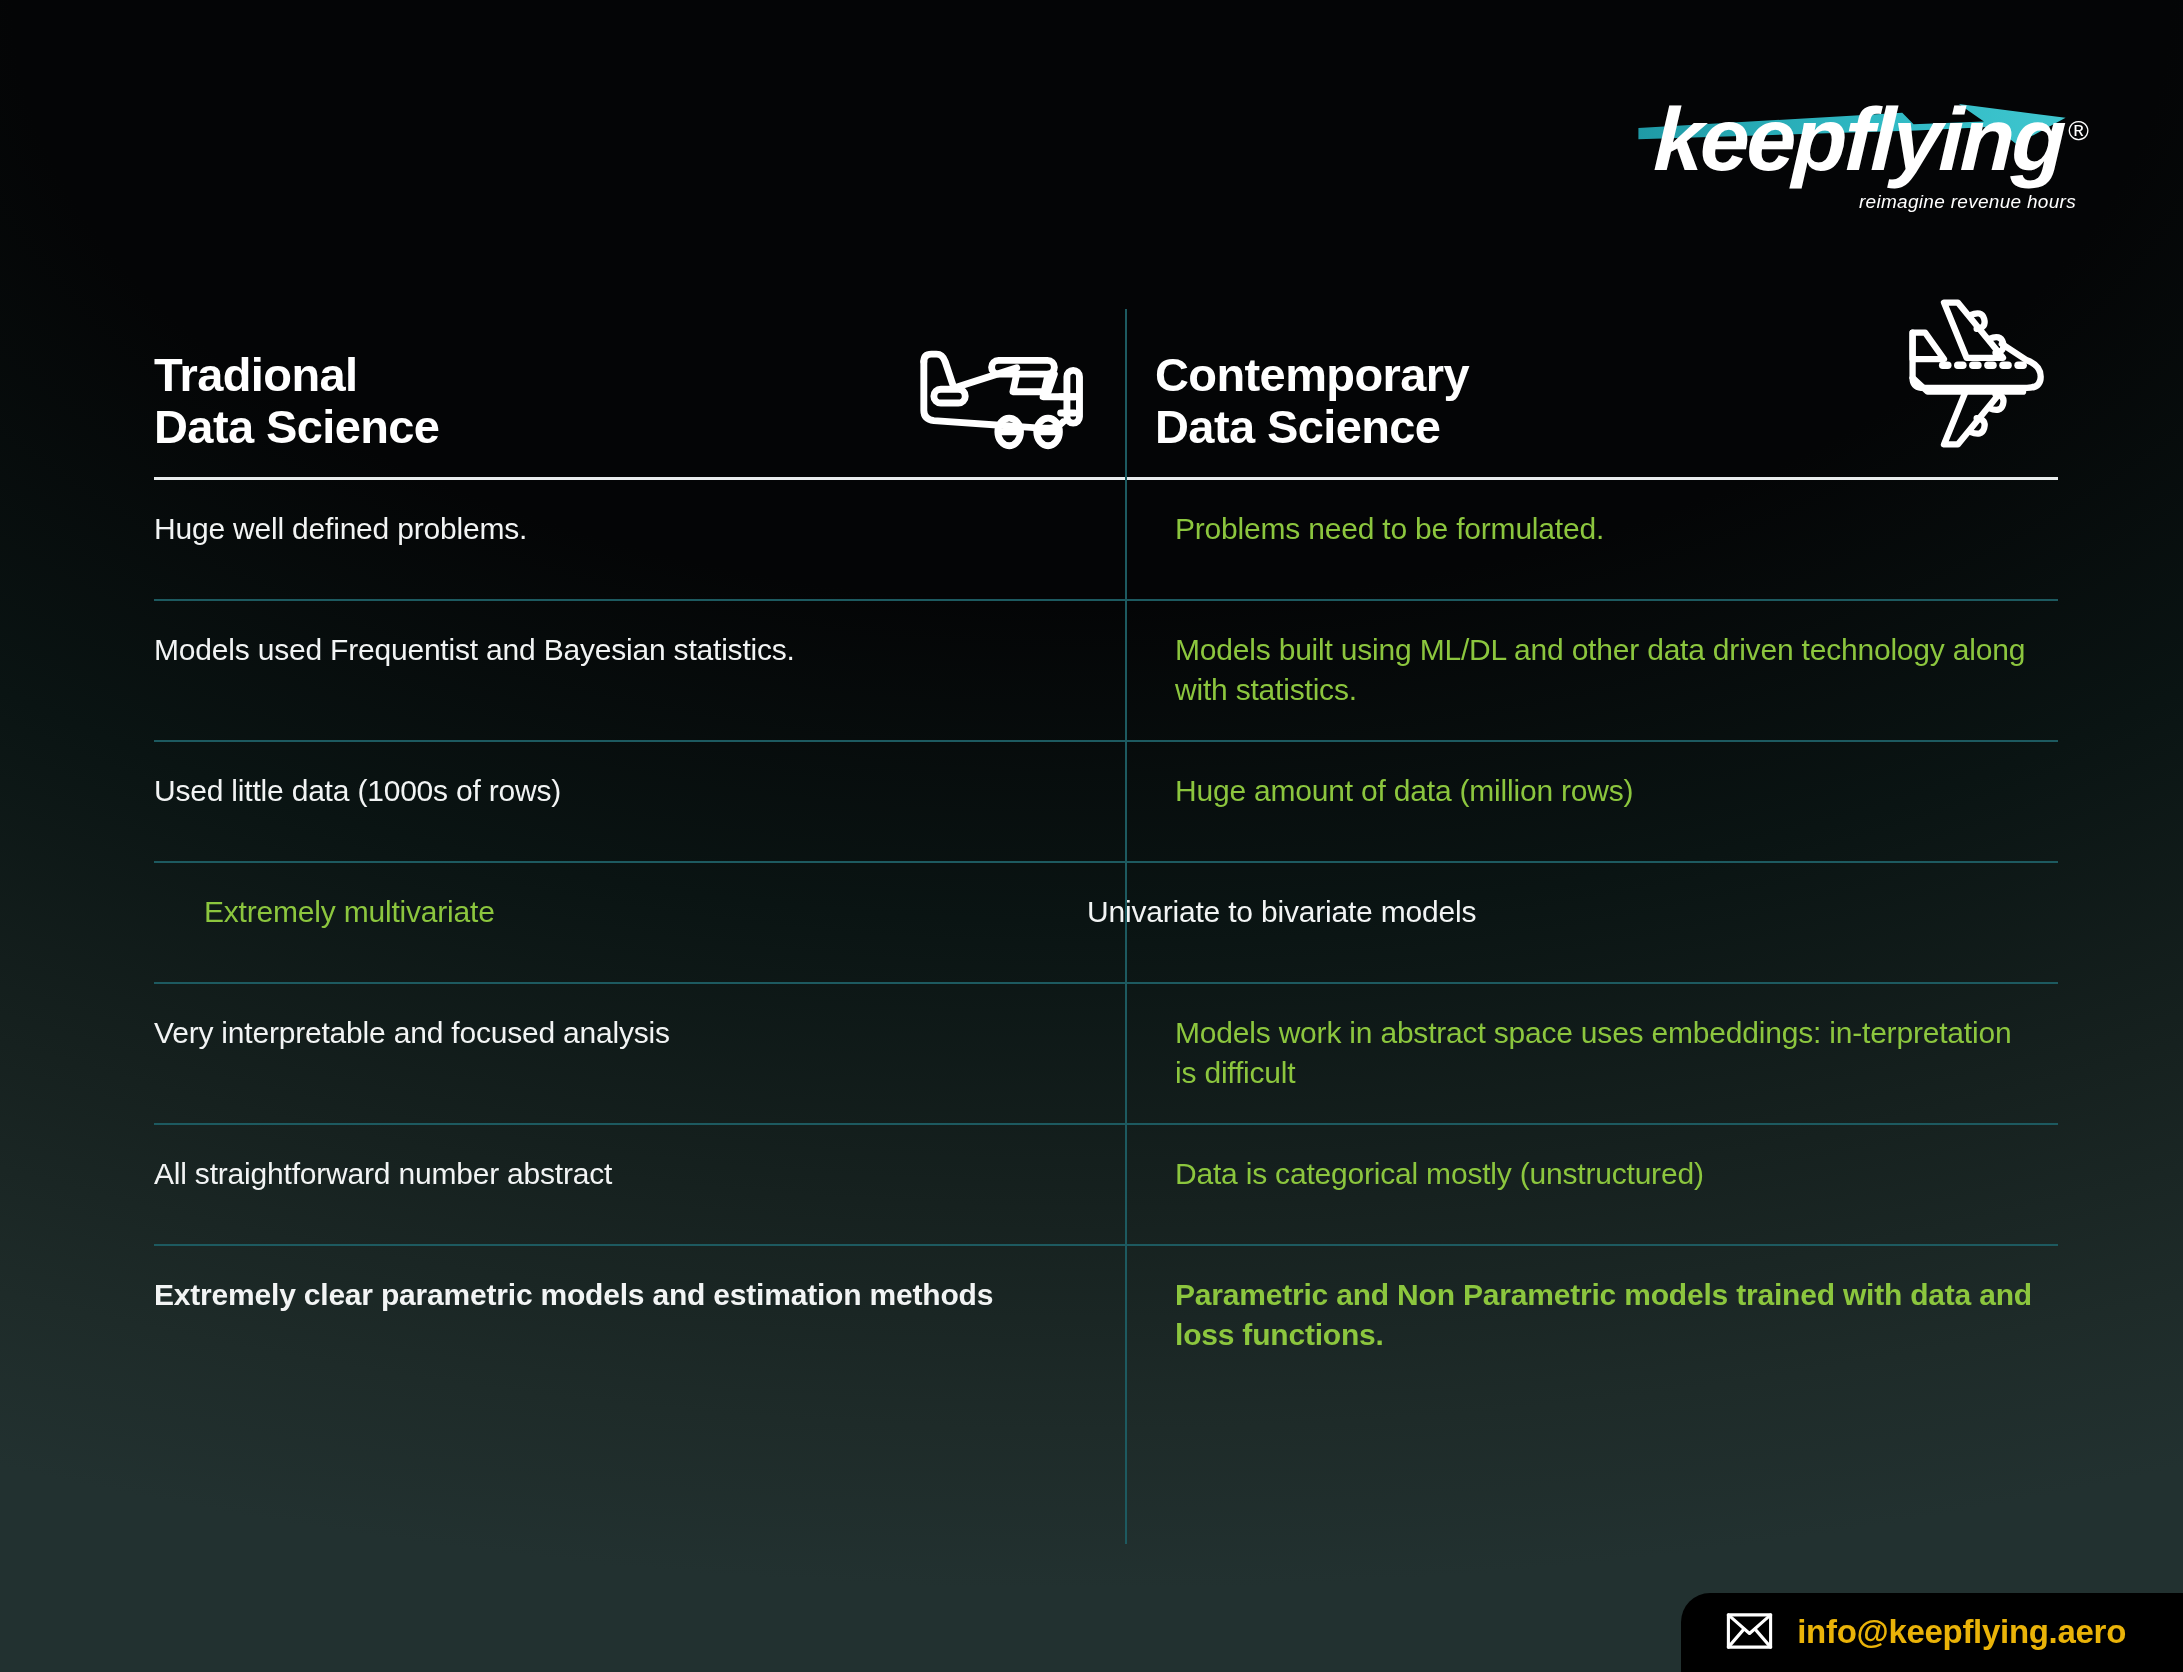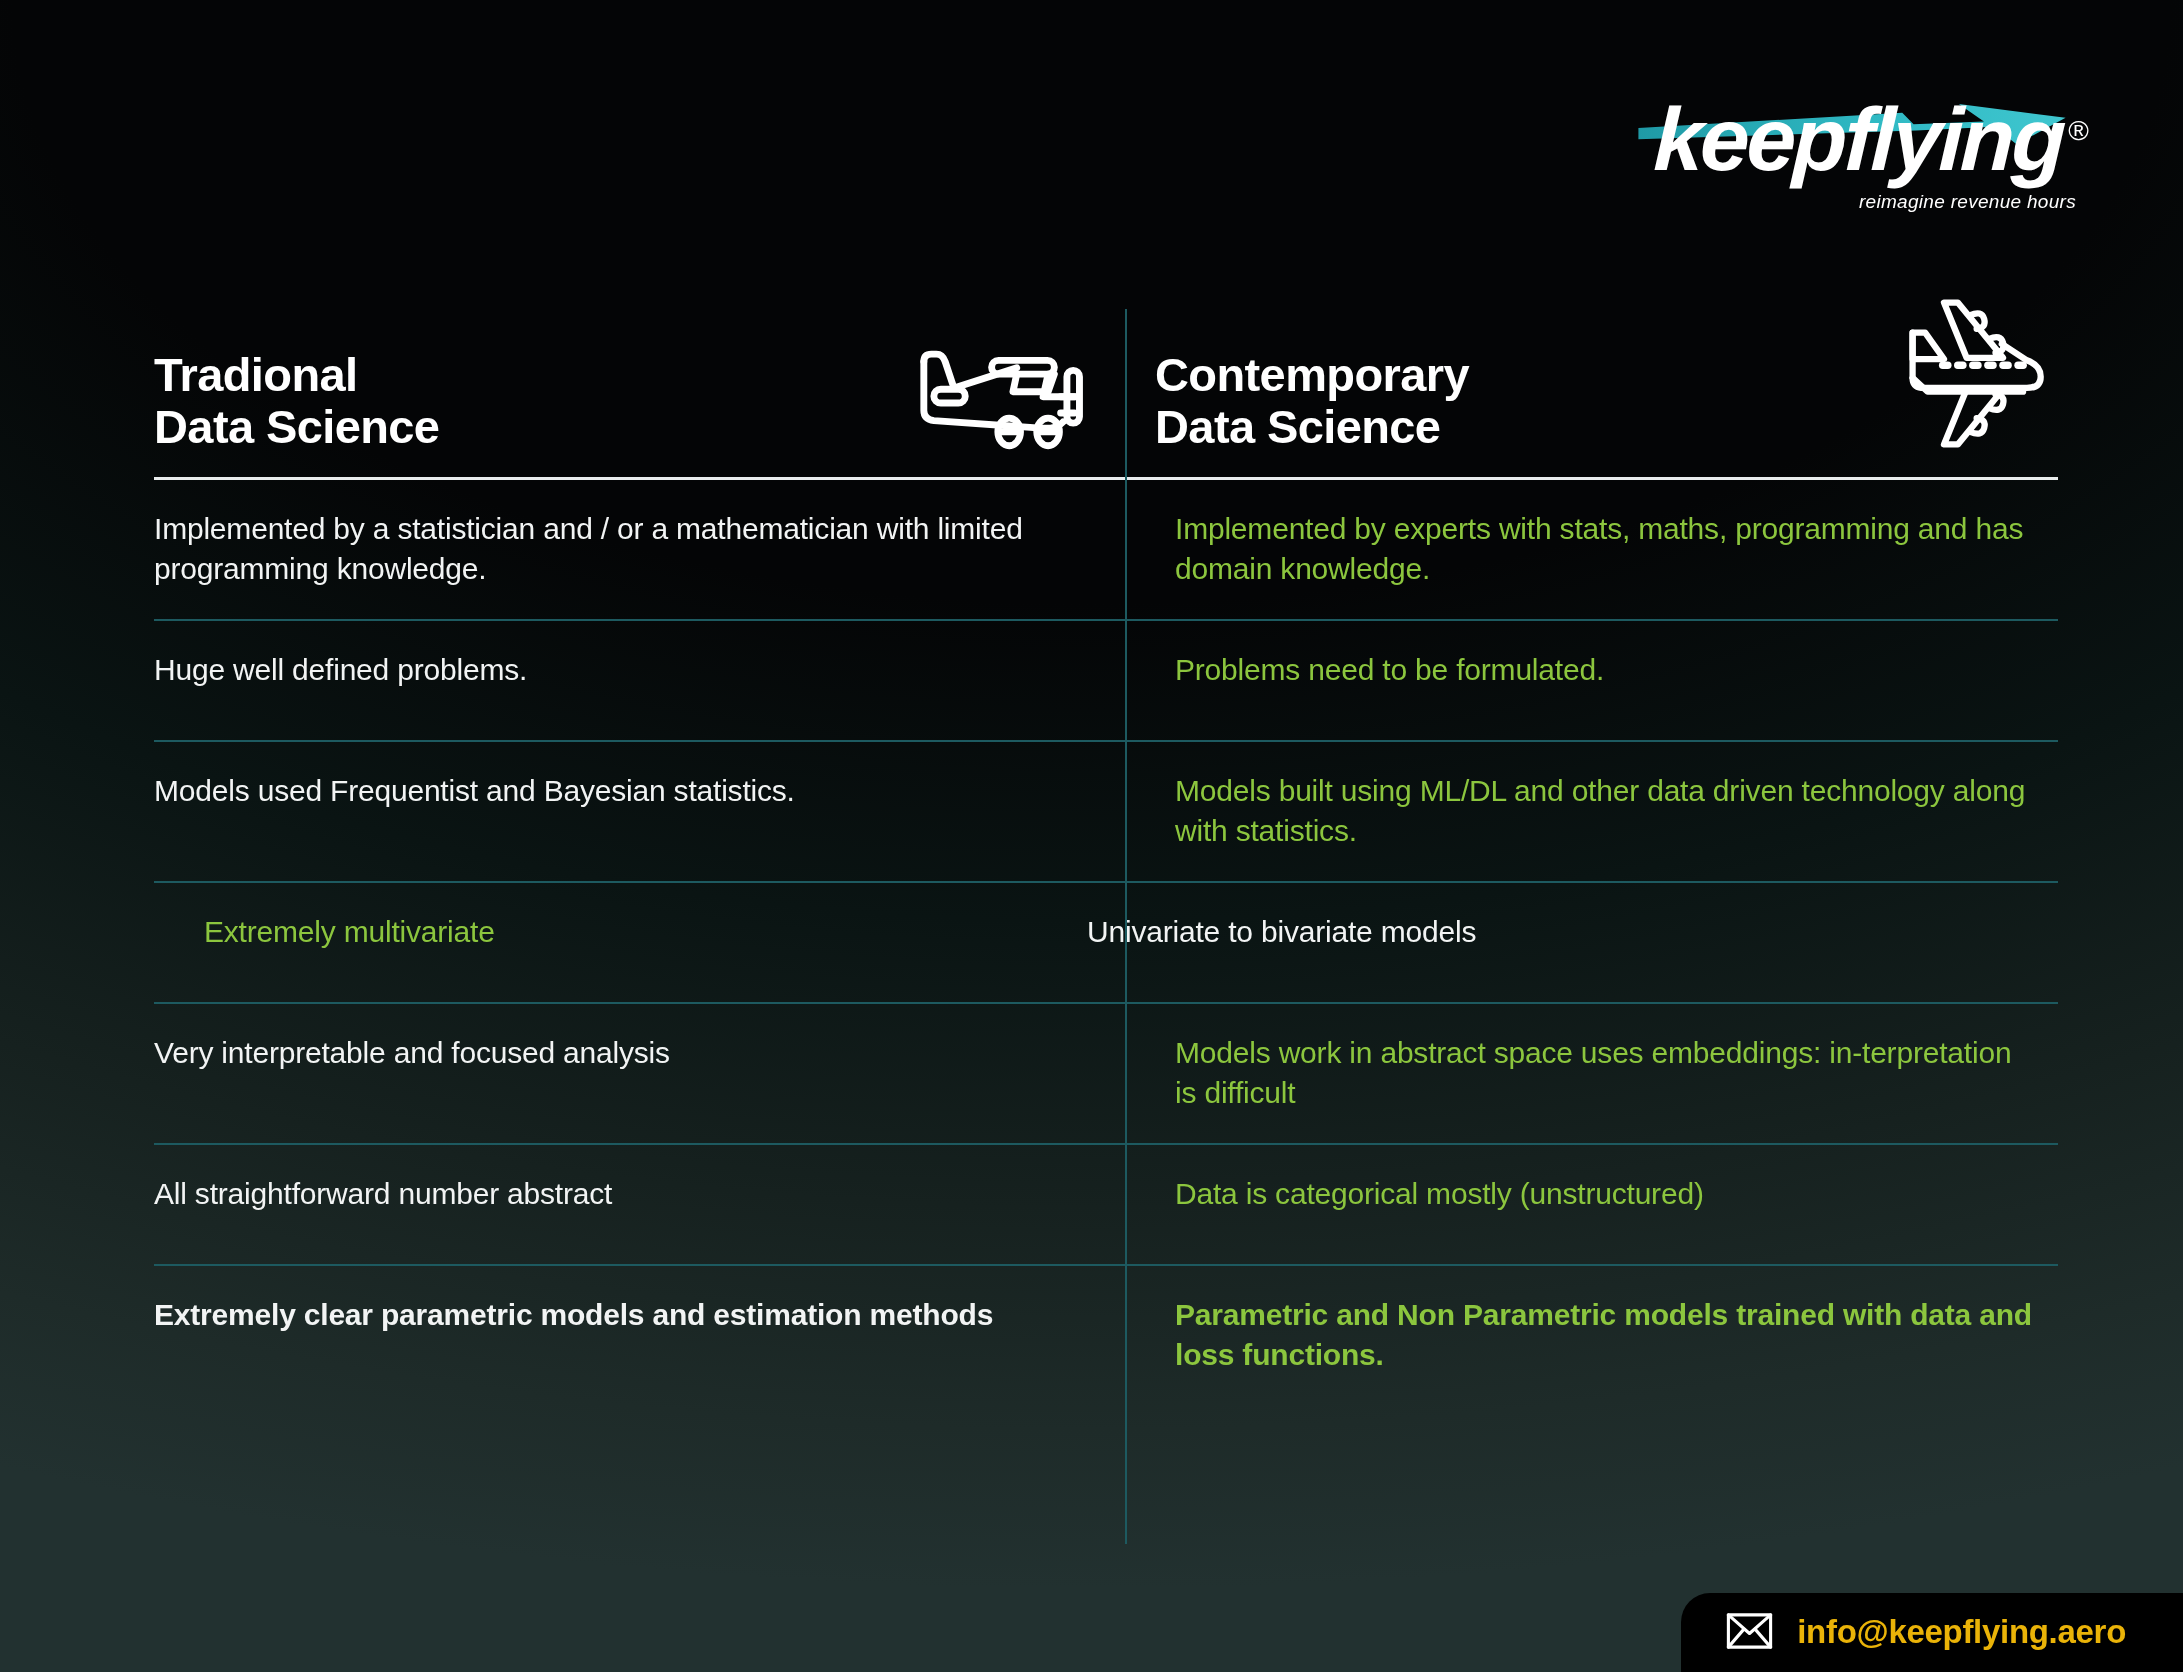--- a/index.html
+++ b/index.html
@@ -200,47 +200,47 @@
                 <path d="M124 112 h8"></path>
               <path d="M148 112 h8"></path>
                 <path d="M172 112 h8"></path>
                 <path d="M196 112 h8"></path>
             </g>
           </svg>
         </div>
       </div>
     </div>
 
-    <div class="trow">
-      <div class="tdcell left">
-        <div class="cell-text trad">Implemented by a statistician and / or a mathematician with limited programming knowledge.</div>
-      </div>
-      <div class="tdcell right">
-        <div class="cell-text cont">Implemented by experts with stats, maths, programming and has domain knowledge.</div>
-      </div>
-    </div>
 
     <div class="trow">
       <div class="tdcell left">
         <div class="cell-text trad">Huge well defined problems.</div>
       </div>
       <div class="tdcell right">
         <div class="cell-text cont">Problems need to be formulated.</div>
       </div>
     </div>
 
     <div class="trow">
       <div class="tdcell left">
         <div class="cell-text trad">Models used Frequentist and Bayesian statistics.</div>
       </div>
       <div class="tdcell right">
         <div class="cell-text cont">Models built using ML/DL and other data driven technology along with statistics.</div>
       </div>
     </div>
 
+    <div class="trow">
+      <div class="tdcell left">
+        <div class="cell-text trad">Used little data (1000s of rows)</div>
+      </div>
+      <div class="tdcell right">
+        <div class="cell-text cont">Huge amount of data (million rows)</div>
+      </div>
+    </div>
 
     <div class="trow">
       <div class="tdcell right">
         <div class="cell-text cont">Extremely multivariate</div>
       </div>
       <div class="tdcell left">
         <div class="cell-text trad">Univariate to bivariate models</div>
       </div>
     </div>
 

